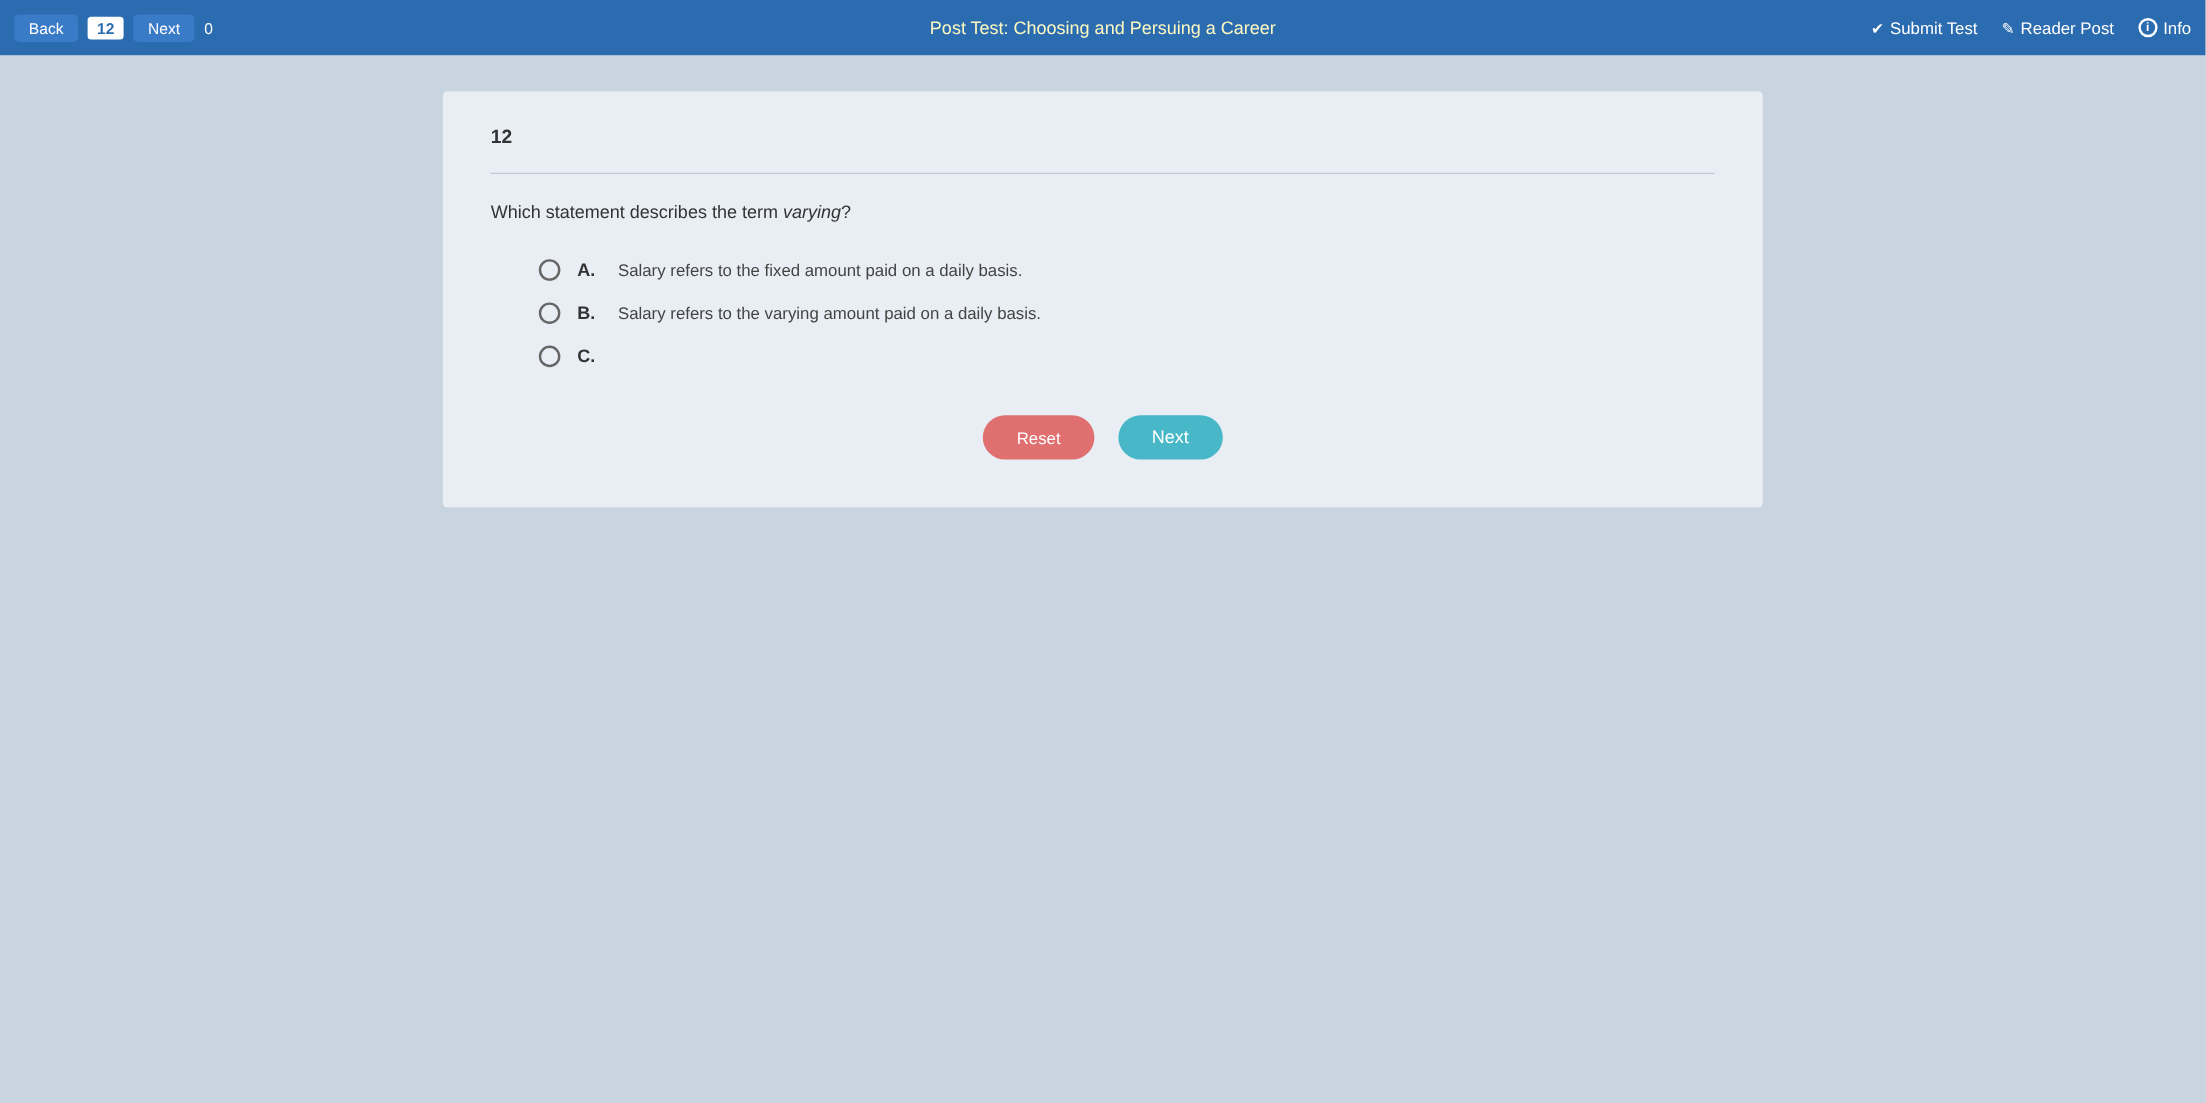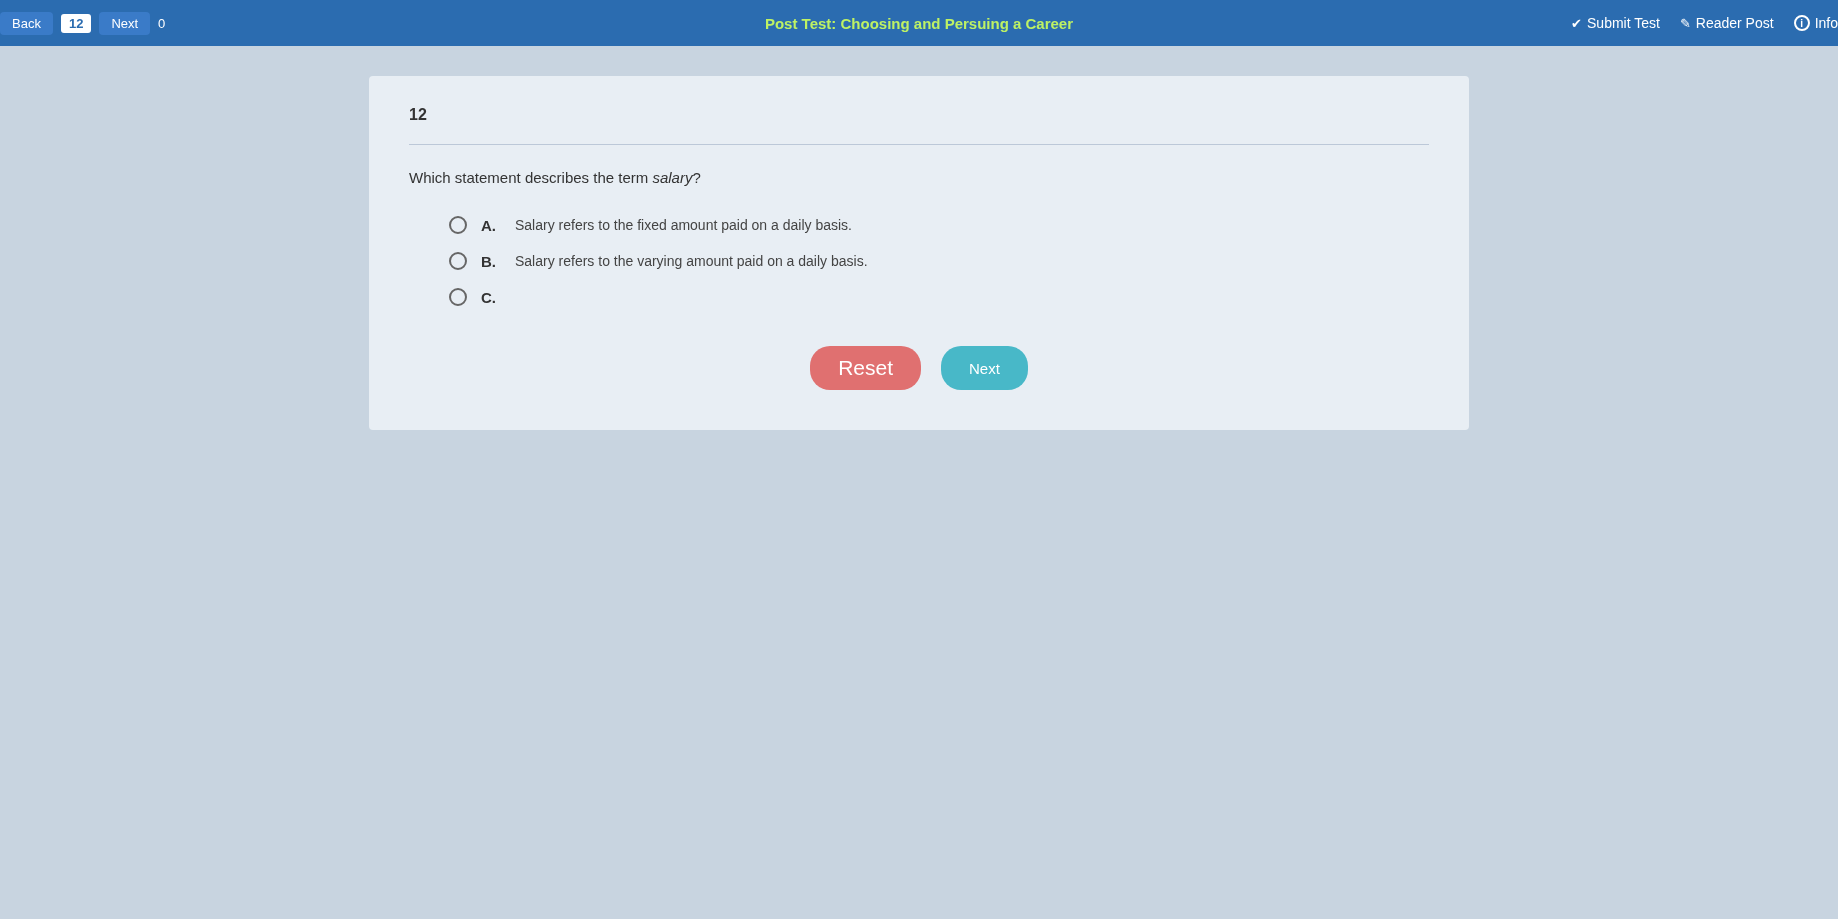--- a/index.html
+++ b/index.html
@@ -10,39 +10,39 @@
       overflow: hidden;
     }
 
     
     .top-bar {
       background: #2b6cb0;
       height: 46px;
       display: flex;
       align-items: center;
       justify-content: space-between;
-      padding: 0 0;
+      padding: 0 12px;
       position: relative;
     }
 
     .top-bar-left {
       display: flex;
       align-items: center;
       gap: 8px;
       color: white;
       font-size: 14px;
     }
 
     .top-bar-center {
       position: absolute;
       left: 50%;
       transform: translateX(-50%);
-      color: #bef264;
-      font-size: 15px;
-      font-weight: 700;
+      color: #fef9c3;
+      font-size: 15px;
+      font-weight: 400;
       white-space: nowrap;
     }
 
     .top-bar-right {
       display: flex;
       align-items: center;
       gap: 20px;
       color: white;
       font-size: 14px;
     }
@@ -159,21 +159,21 @@
       gap: 20px;
       margin-top: 10px;
     }
 
     .btn-reset {
       background: #e07070;
       color: white;
       border: none;
       border-radius: 20px;
       padding: 10px 28px;
-      font-size: 21px;
+      font-size: 14px;
       cursor: pointer;
       font-weight: 500;
     }
 
     .btn-next {
       background: #48b8c8;
       color: white;
       border: none;
       border-radius: 20px;
       padding: 10px 28px;
@@ -240,21 +240,21 @@
 
 <div class="main-content">
   <div class="question-card">
 
     <div class="question-number">12</div>
 
     <hr class="divider-line">
 
 
     <div class="question-text">
-      <span>Which statement describes the term </span><em>salary</em><span>?</span>
+      <span>Which statement describes the term </span><em>varying</em><span>?</span>
     </div>
 
     <ul class="options-list">
       <li class="option-item">
         <input type="radio" name="answer" class="radio-btn" style="">
         <span class="option-label">A.</span>
         <span class="option-text">Salary refers to the fixed amount paid on a daily basis.</span>
       </li>
       <li class="option-item">
         <input type="radio" name="answer" class="radio-btn" style="">

